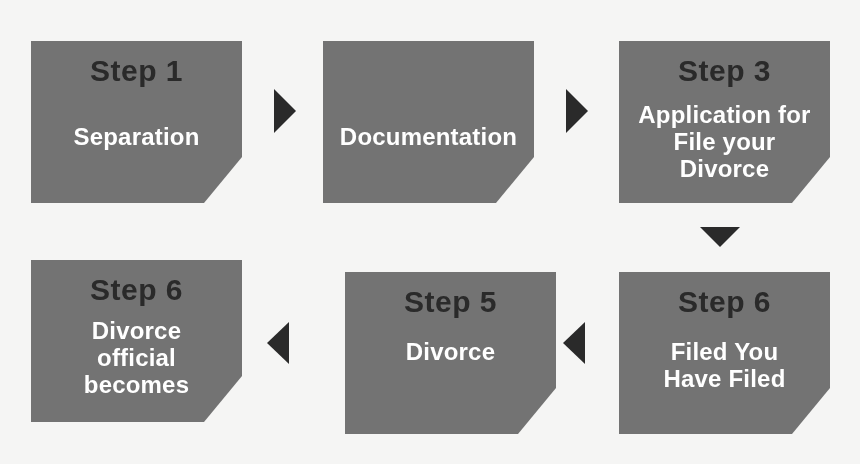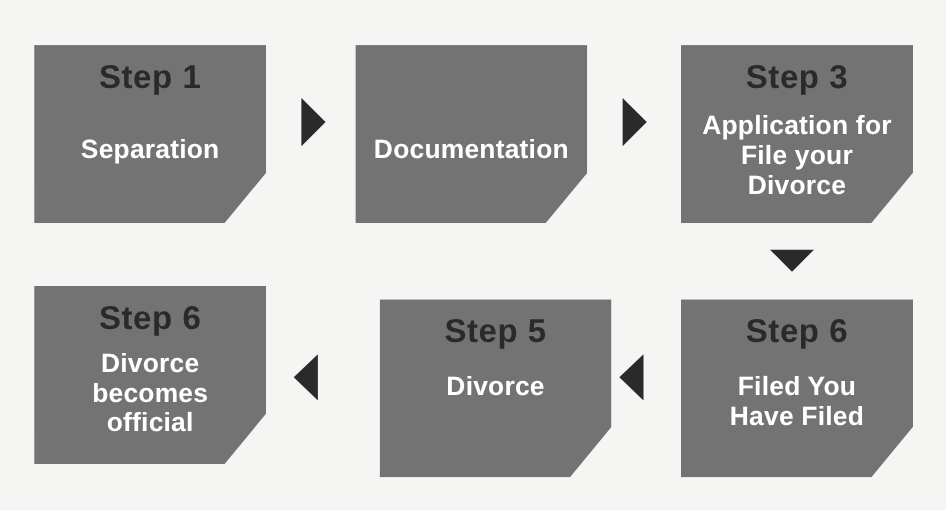--- a/index.html
+++ b/index.html
@@ -117,22 +117,22 @@
     <div class="box-title">Step 5</div>
     <div class="box-body body-top-66">
       <div>Divorce</div>
     </div>
   </div>
 
   <div class="box pos-6">
     <div class="box-title">Step 6</div>
     <div class="box-body body-top-57">
       <div>Divorce</div>
+      <div>official</div>
       <div>becomes</div>
-      <div>official</div>
     </div>
   </div>
 
   <div class="arrow arrow-right ar-1"></div>
   <div class="arrow arrow-right ar-2"></div>
   <div class="arrow arrow-down ar-3"></div>
   <div class="arrow arrow-left ar-4"></div>
   <div class="arrow arrow-left ar-5"></div>
 
 </div>

